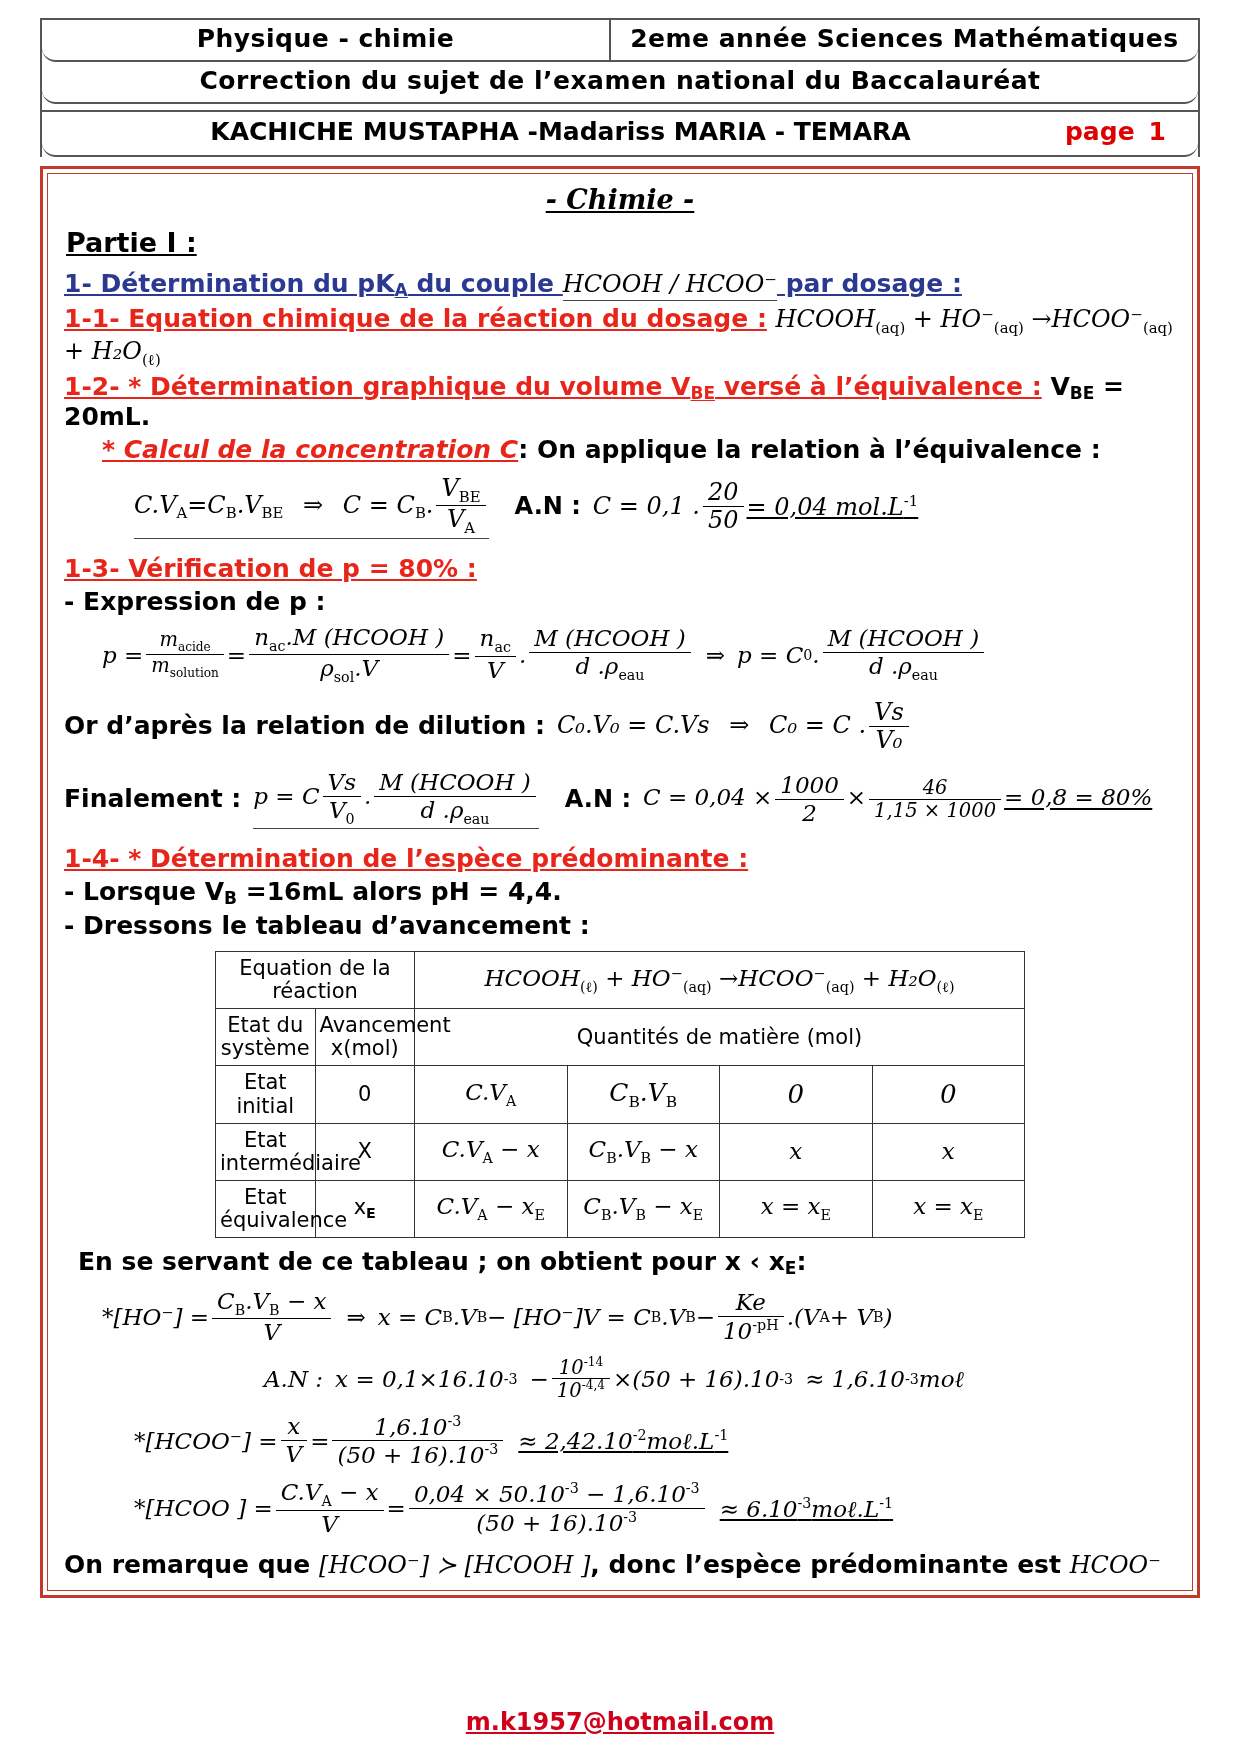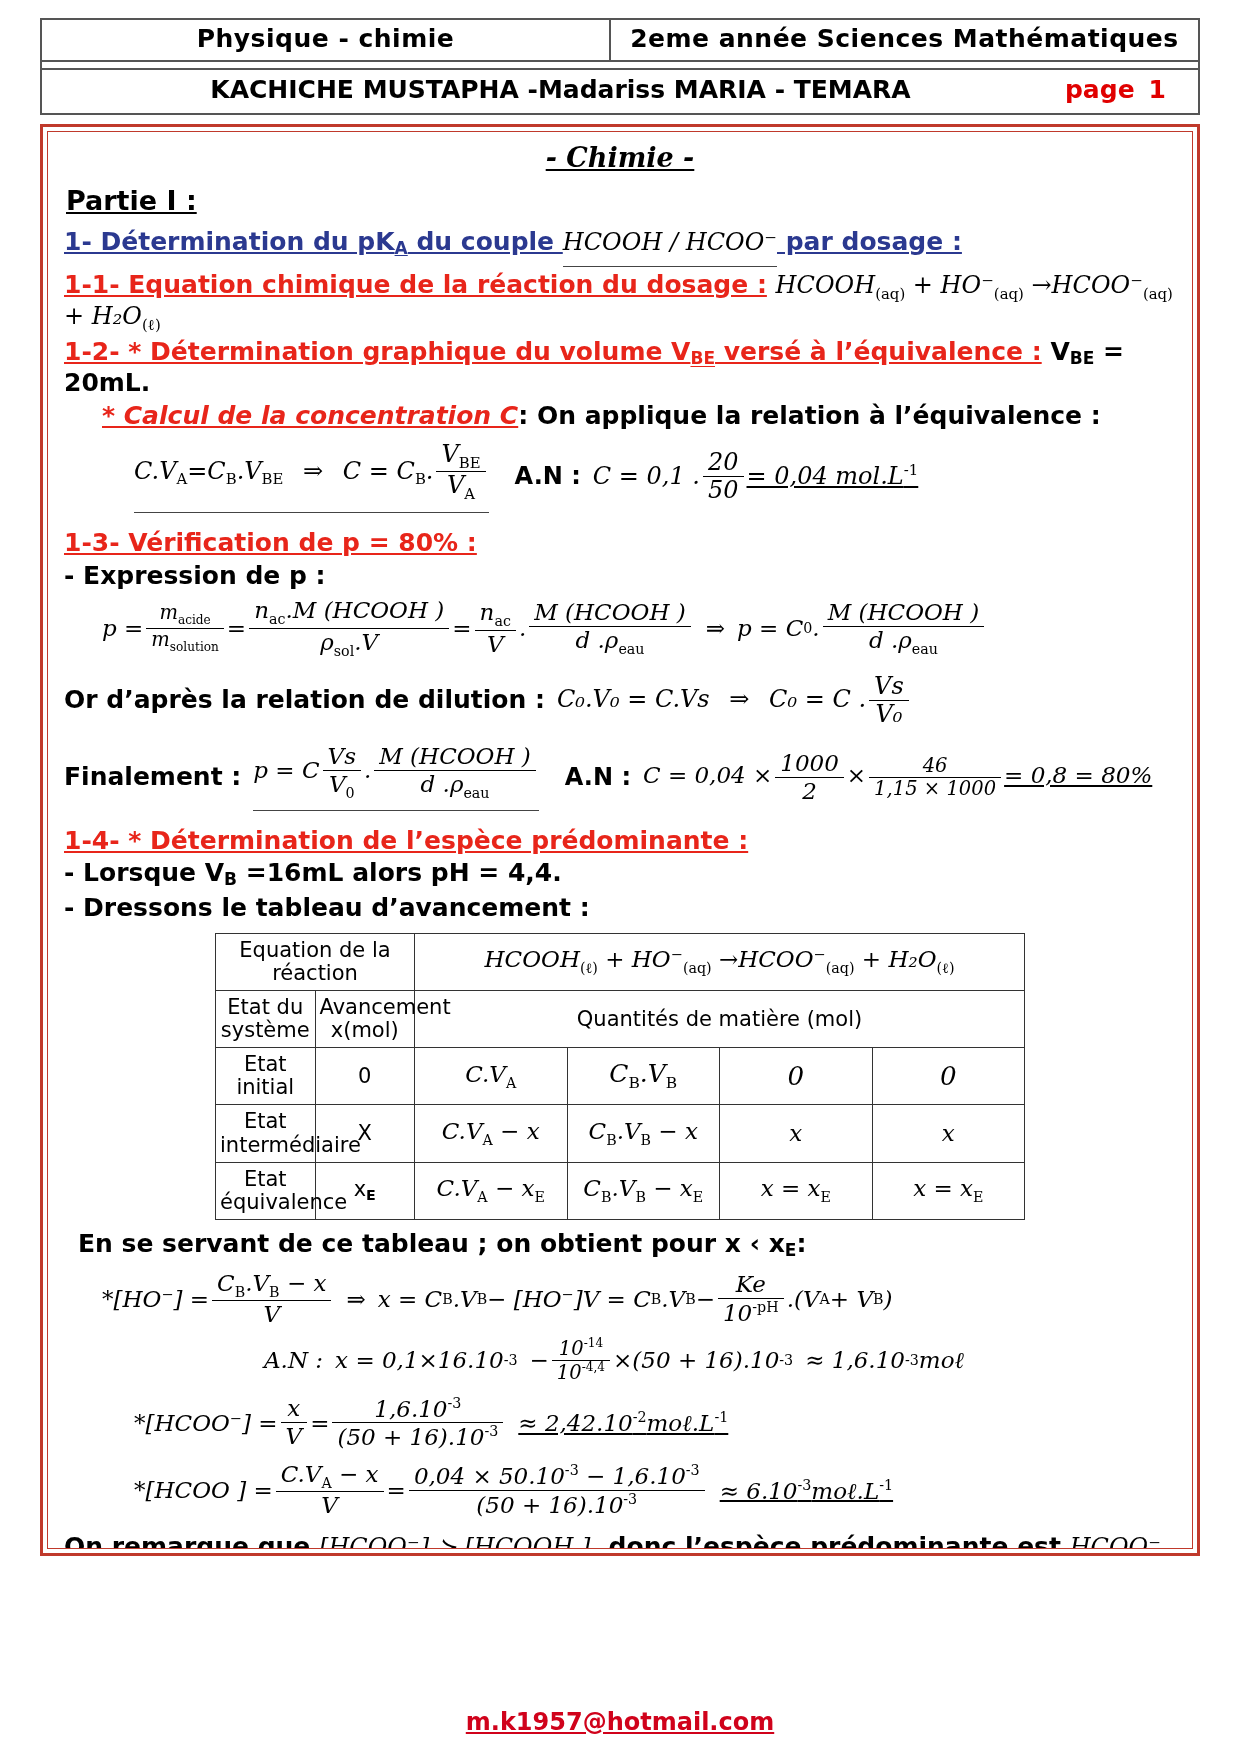--- a/index.html
+++ b/index.html
@@ -25,20 +25,21 @@
   
   .hdr {
     border: 2px solid #555;
     border-bottom: none;
     width: 100%;
     box-sizing: border-box;
   }
   .hdr-row {
     display: flex;
     border-bottom: 2px solid #555;
+    border-radius: 14px;
   }
   .hdr-cell {
     text-align: center;
     font-family: "DejaVu Sans", sans-serif;
     font-weight: bold;
     font-size: 25px;
     padding: 4px 6px 7px 6px;
     letter-spacing: .5px;
   }
   .hdr-left  { flex: 0 0 48%; border-right: 2px solid #555; }
@@ -123,21 +124,21 @@
     vertical-align: middle;
     text-align: center;
     margin: 0 3px;
     font-style: italic;
   }
   .frac > .num { border-bottom: 1.6px solid #000; padding: 0 5px; line-height: 1.12; }
   .frac > .den { padding: 0 5px; line-height: 1.14; }
   .frac.sm { font-size: 85%; }
 
   .ul-res { text-decoration: underline; }
-  .box-ul { border-bottom: 1.7px solid #444; display: inline-block; padding-bottom: 9px; }
+  .box-ul { border-bottom: 1.7px solid #444; display: inline-block; padding-bottom: 1px; }
 
   .indent1 { margin-left: 38px; }
   .indent2 { margin-left: 70px; }
 
   
   table.adv {
     border-collapse: collapse;
     margin: 10px auto 4px auto;
     width: 810px;
     table-layout: fixed;
@@ -181,20 +182,23 @@
 </style>
 </head>
 <body>
 
 <div class="page">
 
   <div class="hdr">
     <div class="hdr-row">
       <div class="hdr-cell hdr-left">Physique - chimie</div>
       <div class="hdr-cell hdr-right">2eme année Sciences Mathématiques</div>
+    </div>
+    <div class="hdr-row">
+      <div class="hdr-cell hdr-full">Correction du sujet de l’examen national du Baccalauréat</div>
     </div>
     <div class="hdr-sep"></div>
     <div class="hdr-row">
       <div class="hdr-author hdr-full">
         <span class="names">KACHICHE MUSTAPHA    -Madariss MARIA - TEMARA</span>
         <span class="pg">
           <span>page</span><span class="num">1</span>
         </span>
       </div>
     </div>

